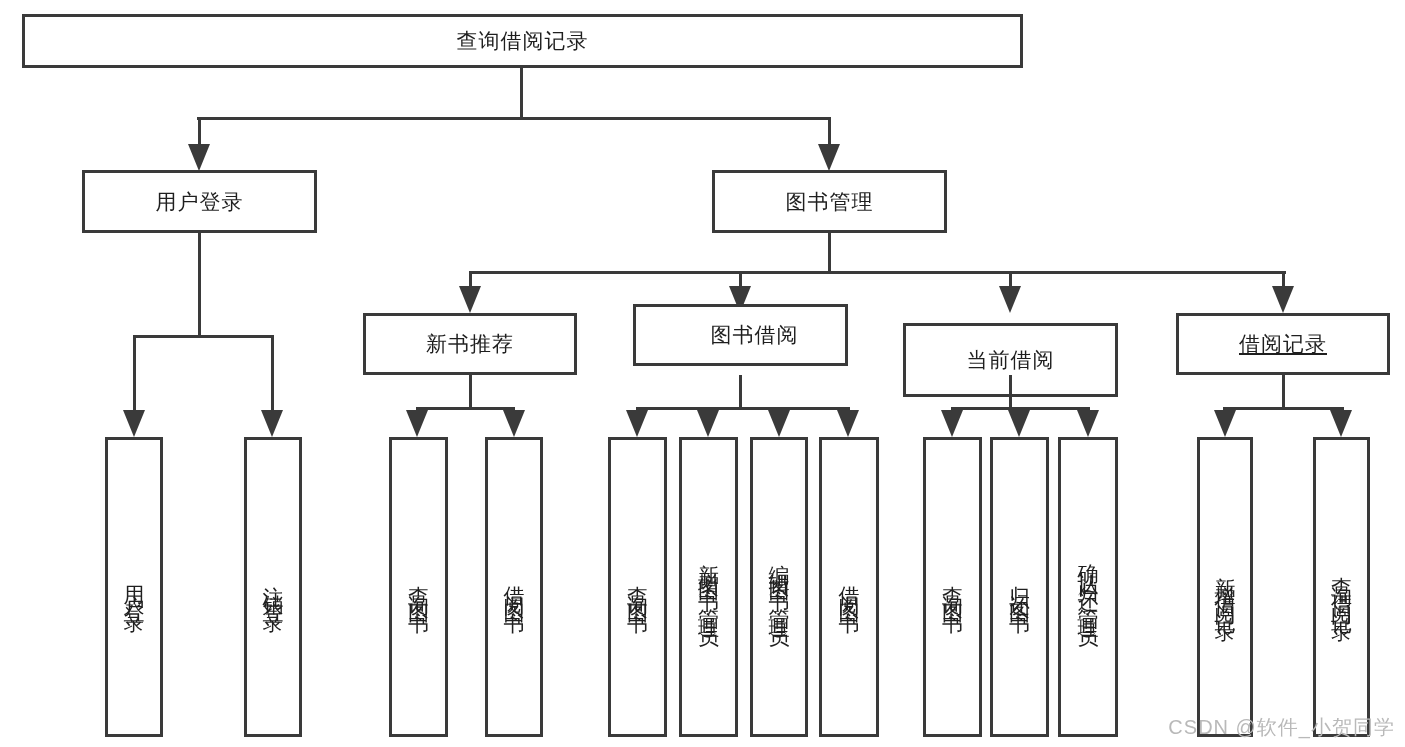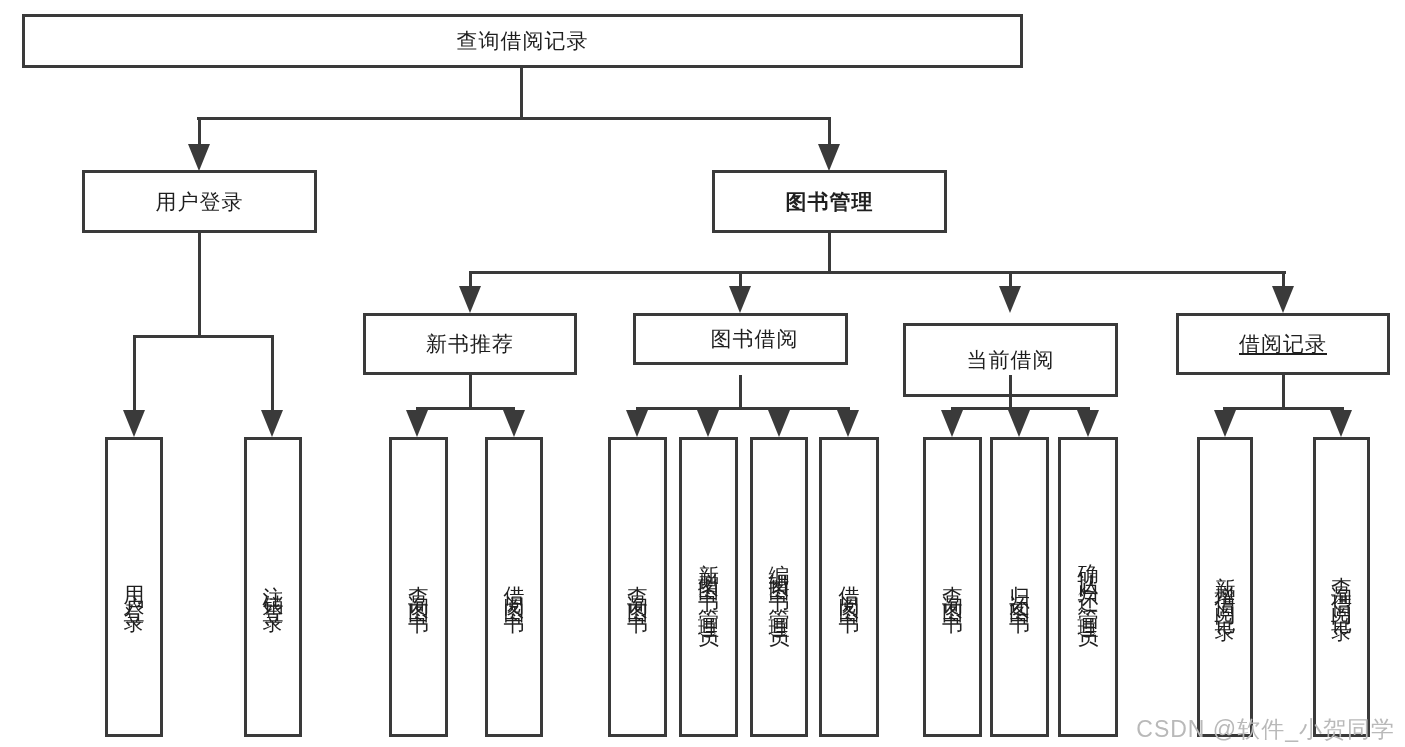--- a/index.html
+++ b/index.html
@@ -49,21 +49,21 @@
     width: 0;
     height: 0;
     border-left: 11px solid transparent;
     border-right: 11px solid transparent;
     border-top: 27px solid var(--line);
   }
   .watermark {
     position: absolute;
     top: 714px;
     right: 10px;
-    font-size: 23px;
+    font-size: 20px;
     color: var(--watermark);
     letter-spacing: 1px;
     z-index: 5;
     white-space: nowrap;
   }
 </style>
 </head>
 <body>
 
 <div class="canvas">
@@ -75,21 +75,21 @@
   <div class="line" style="left:520px; top:68px; width:3px; height:52px;"></div>
   <div class="line" style="left:197px; top:117px; width:634px; height:3px;"></div>
   <div class="line" style="left:198px; top:118px; width:3px; height:30px;"></div>
   <div class="arrow" style="left:188px; top:144px;"></div>
   <div class="line" style="left:828px; top:118px; width:3px; height:30px;"></div>
   <div class="arrow" style="left:818px; top:144px;"></div>
 
   <div class="box" style="left:82px; top:170px; width:235px; height:63px;">
     <span>用户登录</span>
   </div>
-  <div class="box" style="left:712px; top:170px; width:235px; height:63px;font-weight:bold;">
+  <div class="box" style="left:712px; top:170px; width:235px; height:63px;">
     <span>图书管理</span>
   </div>
 
   <div class="line" style="left:198px; top:233px; width:3px; height:104px;"></div>
   <div class="line" style="left:133px; top:335px; width:141px; height:3px;"></div>
   <div class="line" style="left:133px; top:335px; width:3px; height:77px;"></div>
   <div class="arrow" style="left:123px; top:410px;"></div>
   <div class="line" style="left:271px; top:335px; width:3px; height:77px;"></div>
   <div class="arrow" style="left:261px; top:410px;"></div>
 
@@ -100,21 +100,21 @@
   <div class="line" style="left:739px; top:272px; width:3px; height:16px;"></div>
   <div class="arrow" style="left:729px; top:286px;"></div>
   <div class="line" style="left:1009px; top:272px; width:3px; height:16px;"></div>
   <div class="arrow" style="left:999px; top:286px;"></div>
   <div class="line" style="left:1282px; top:272px; width:3px; height:16px;"></div>
   <div class="arrow" style="left:1272px; top:286px;"></div>
 
   <div class="box" style="left:363px; top:313px; width:214px; height:62px;">
     <span>新书推荐</span>
   </div>
-  <div class="box" style="left:633px; top:313px; width:215px; height:52px;padding-left:28px;">
+  <div class="box" style="left:633px; top:304px; width:215px; height:62px;padding-left:28px;">
     <span>图书借阅</span>
   </div>
   <div class="box" style="left:903px; top:323px; width:215px; height:74px;">
     <span>当前借阅</span>
   </div>
   <div class="box" style="left:1176px; top:313px; width:214px; height:62px;text-decoration:underline;">
     <span>借阅记录</span>
   </div>
 
   <div class="line" style="left:469px; top:375px; width:3px; height:35px;"></div>

